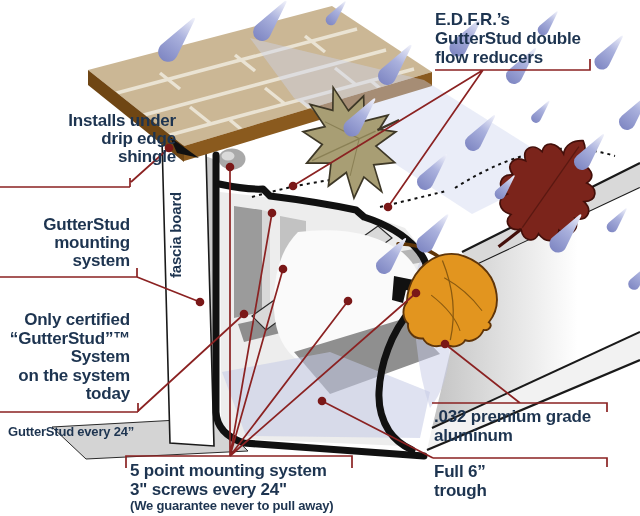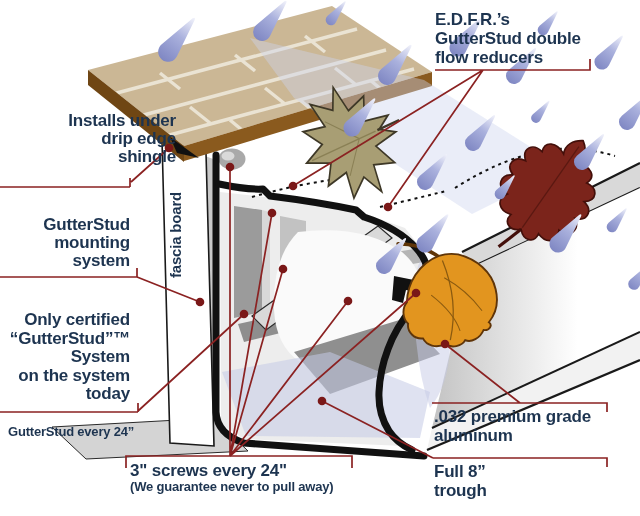--- a/index.html
+++ b/index.html
@@ -207,31 +207,32 @@
   <span>Only certified</span>
   <span>“GutterStud”™</span>
   <span>System</span>
   <span>on the system</span>
   <span>today</span>
 </div>
 
 <div class="lbl sm" id="lbl-note">GutterStud every 24”</div>
 
 <div class="lbl big2" id="lbl-mounting">
+  <span>5 point mounting system</span>
   <span>3" screws every 24"</span>
   <span class="sm">(We guarantee never to pull away)</span>
 </div>
 
 <div class="lbl big2" id="lbl-aluminum">
   <span>.032 premium grade</span>
   <span>aluminum</span>
 </div>
 
 <div class="lbl big2" id="lbl-trough">
-  <span>Full 8”</span>
+  <span>Full 6”</span>
   <span>trough</span>
 </div>
 
 <div class="lbl big2" id="lbl-edfr">
   <span>E.D.F.R.’s</span>
   <span>GutterStud double</span>
   <span>flow reducers</span>
 </div>
 
 <div class="lbl" id="lbl-fascia">fascia board</div>

